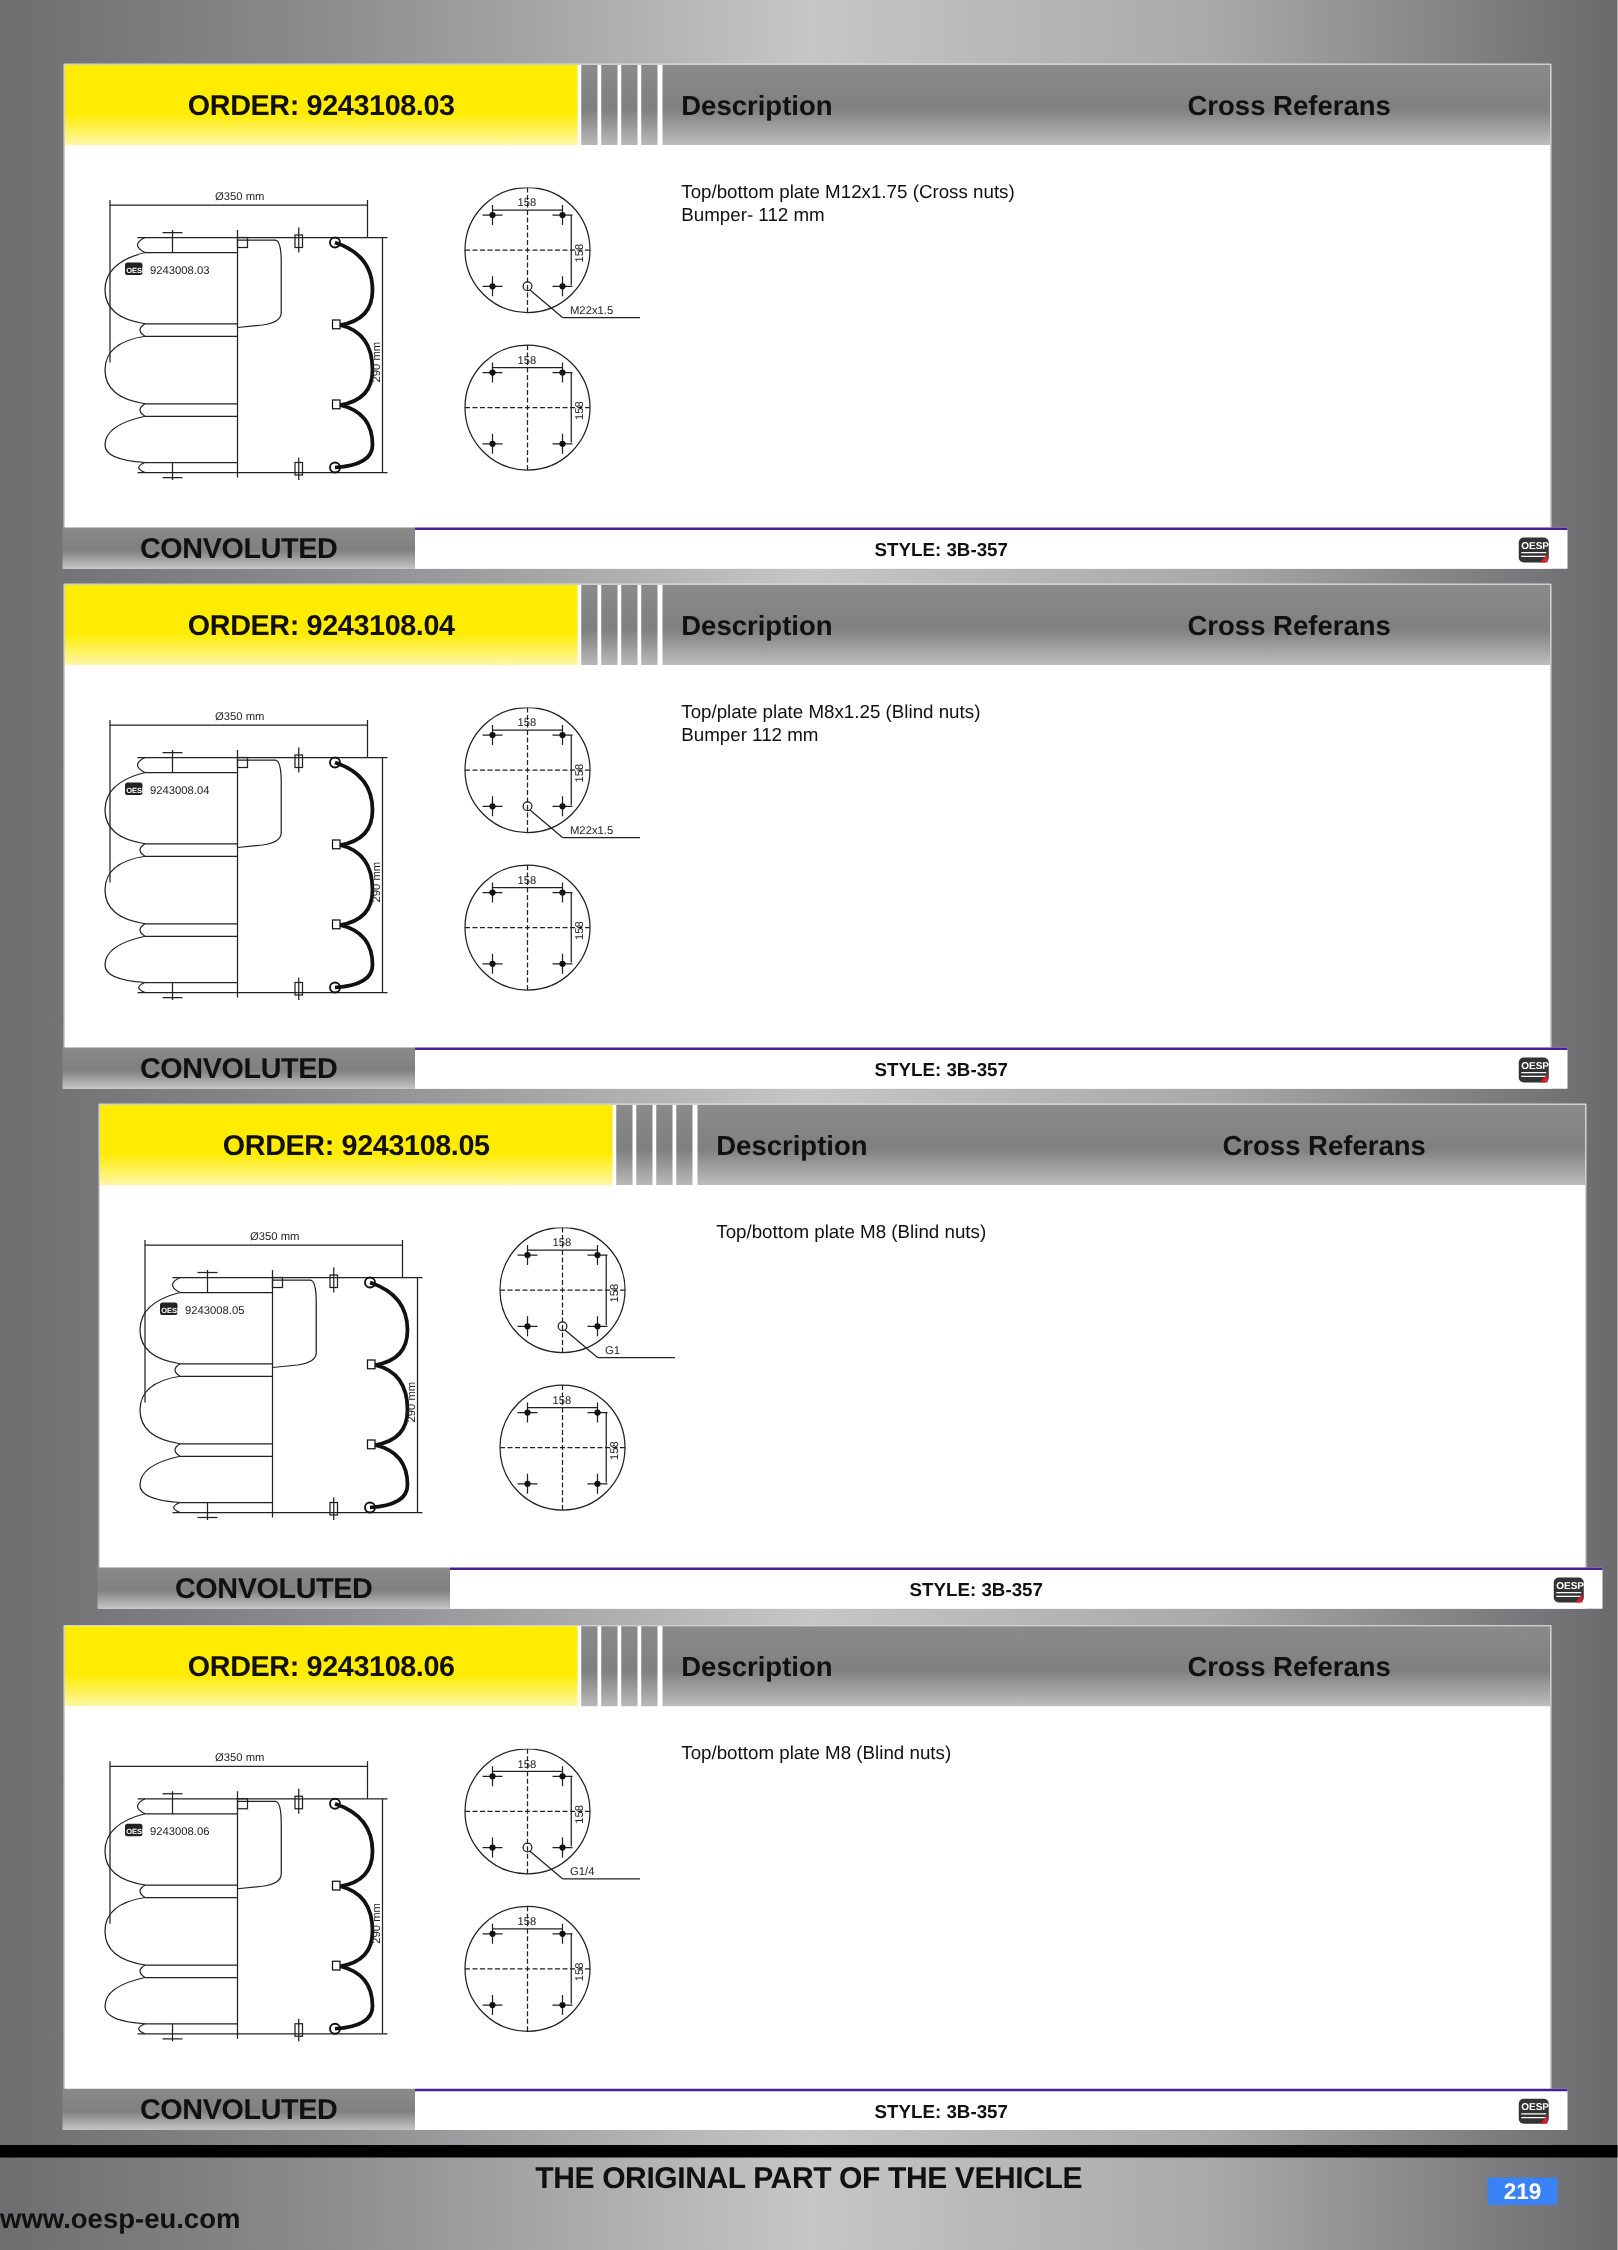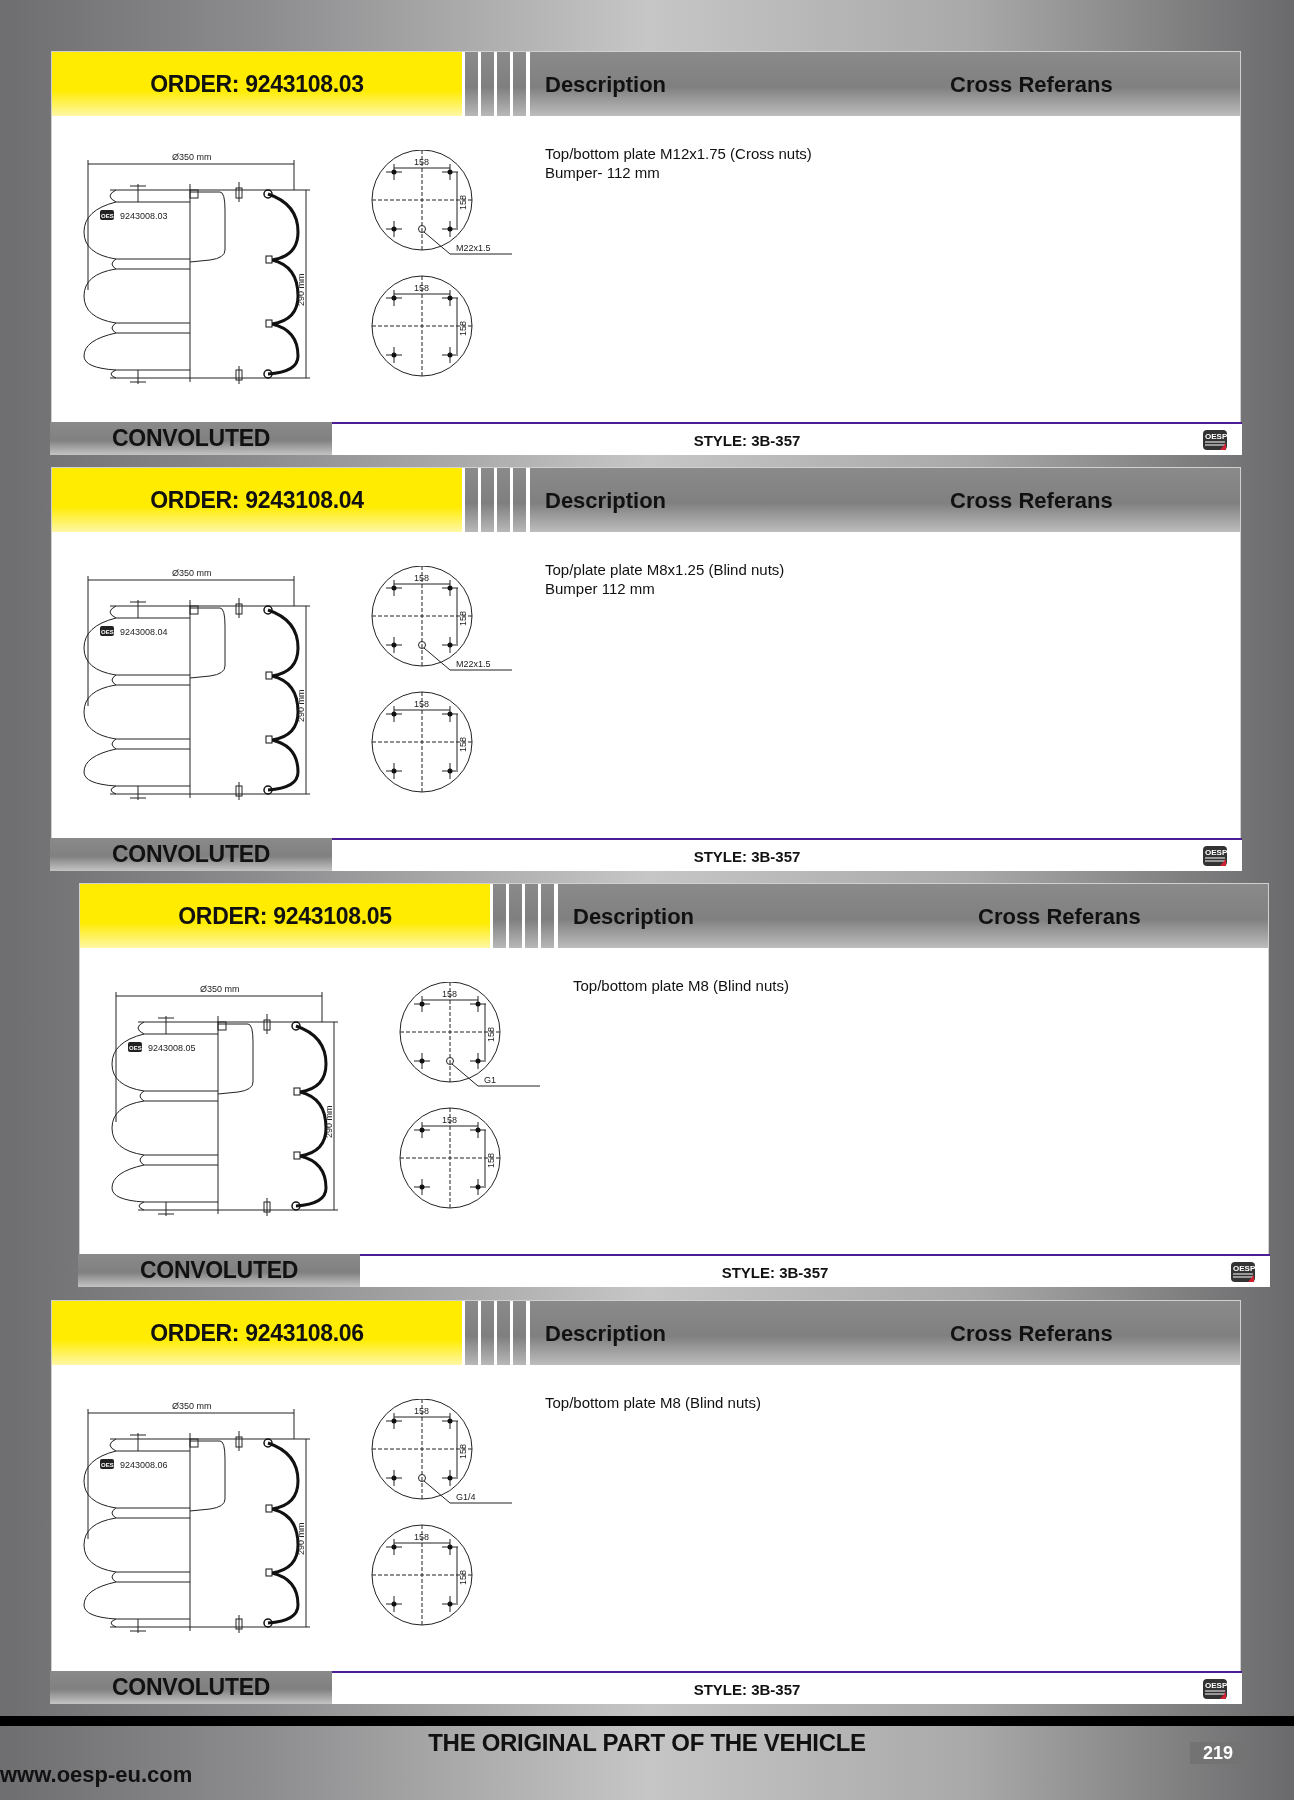--- a/index.html
+++ b/index.html
@@ -27,38 +27,38 @@
   .hdr-grey {
     position:absolute; left:478px; top:0; right:0; height:64px;
     background: linear-gradient(180deg,#8a8a8a 0%,#808080 55%,#bdbdbd 100%);
   }
   .hdr-desc { position:absolute; left:493px; top:20px; font-weight:bold; font-size:22px; color:#111; }
   .hdr-cross { position:absolute; left:898px; top:20px; font-weight:bold; font-size:22px; color:#111; }
   .desc-text { position:absolute; left:493px; top:92px; font-size:15px; line-height:19px; color:#111; }
   .drawing { position:absolute; left:28px; top:98px; }
   .plates { position:absolute; left:310px; top:98px; }
   .footer-row {
-    position:absolute; left:-2px; top:370px; width:1192px; height:33px;
+    position:absolute; left:-2px; top:370px; width:1192px; height:33px;padding-left:12px;
   }
   .type-label {
     position:absolute; left:0; top:0; width:282px; height:33px;
     background: linear-gradient(180deg,#8a8a8a 0%,#808080 55%,#c4c4c4 100%);
     font-weight:bold; font-size:23px; color:#111;
     display:flex; align-items:center; justify-content:center; letter-spacing:-0.3px;
   }
   .style-strip {
     position:absolute; left:282px; top:0; right:0; height:33px; background:#fff;
     border-top:2px solid #4c1d95; box-sizing:border-box;
   }
   .style-label { position:absolute; left:0; right:0; top:8px; text-align:center; font-weight:bold; font-size:15px; color:#111; padding-right:80px; }
   .logo { position:absolute; right:14px; top:5px; width:26px; height:22px; }
   .bottom-bar { position:absolute; left:0; top:1716px; width:1294px; height:10px; background:#000; }
   .tagline { position:absolute; left:0; right:0; top:1729px; text-align:center; font-weight:bold; font-size:24px; color:#111; letter-spacing:-0.3px; }
   .website { position:absolute; left:0; right:0; top:1762px; text-align:left; font-weight:bold; font-size:22px; color:#111; }
-  .pageno { position:absolute; left:1190px; top:1742px; width:56px; height:22px; background:#737373; color:#fff; font-weight:bold; font-size:18px; text-align:center; line-height:22px; }
+  .pageno { position:absolute; left:1190px; top:1742px; width:56px; height:22px; background:#3b82f6; color:#fff; font-weight:bold; font-size:18px; text-align:center; line-height:22px; }
   svg text { font-family:"Liberation Sans", sans-serif; }
 </style>
 </head>
 <body>
 
 <div id="cards">
   <div class="card" style="top: 51px;">
     <div class="hdr">
       <div class="hdr-grey"></div>
       <div class="hdr-yellow">ORDER: 9243108.03</div>

